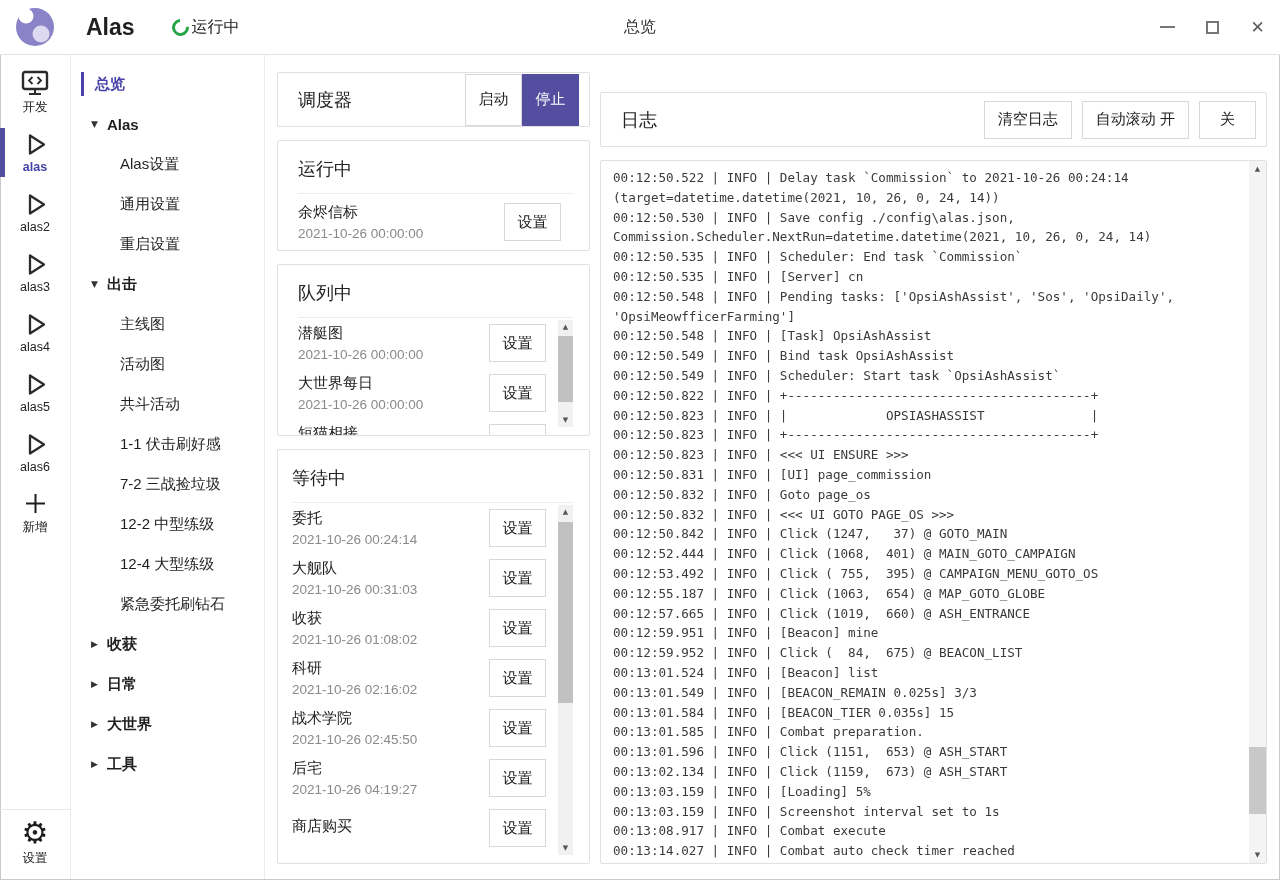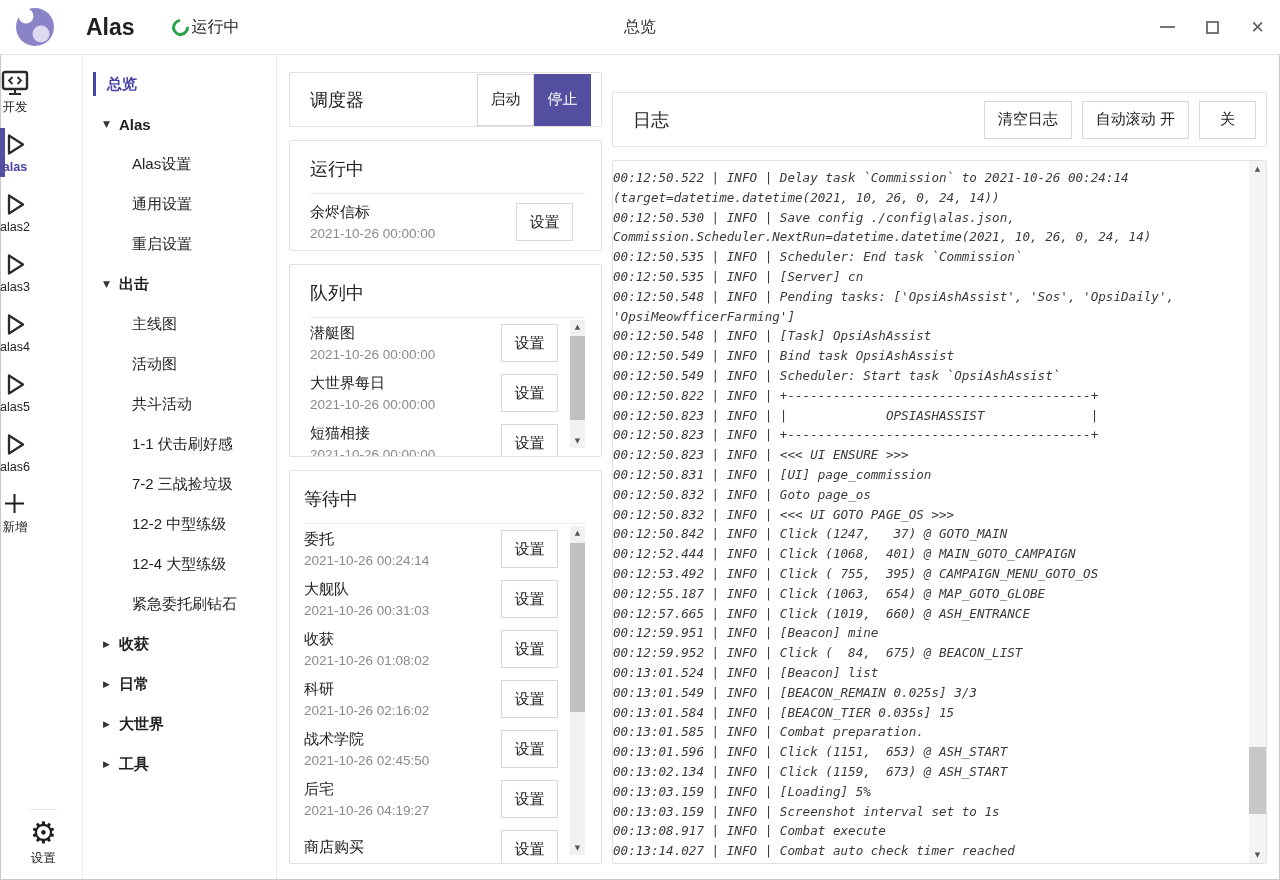--- a/index.html
+++ b/index.html
@@ -23,21 +23,21 @@
   .status-label{font-size:16px;color:#222;}
   .window-title{position:absolute;left:0;right:0;text-align:center;font-size:16px;color:#333;pointer-events:none;}
   .win-controls{margin-left:auto;display:flex;height:100%;}
   .win-btn{width:45px;height:100%;display:flex;align-items:center;justify-content:center;cursor:pointer;color:#6e6e6e;}
   .ico-min{width:15px;height:2px;background:#767676;display:block;}
   .ico-max{width:13px;height:13px;border:2px solid #767676;display:block;}
   .ico-close{font-size:17px;color:#5f5f5f;line-height:1;}
   
   .layout{display:flex;height:824px;}
   
-  .rail{width:83px;border-right:1px solid #ececec;display:flex;flex-direction:row;align-items:stretch;padding-top:8px;}
+  .rail{width:71px;border-right:1px solid #ececec;display:flex;flex-direction:column;align-items:stretch;padding-top:8px;}
   .rail-item{height:59px;display:flex;flex-direction:column;align-items:center;justify-content:center;position:relative;cursor:pointer;margin-bottom:1px;}
   .rail-item::before{content:"";position:absolute;left:0;top:5px;bottom:5px;width:5px;background:var(--accent);display:none;}
   .rail-item.active::before{display:block;}
   .rail-label{font-size:12.5px;color:#222;margin-top:2px;}
   .rail-item.active .rail-label{color:var(--accent-text);font-weight:700;}
   .rail-item .ico{display:none;}
   .rail-item.code-monitor-icon .ico-code{display:block;}
   .rail-item.play-icon .ico-play{display:block;}
   .rail-item.plus-icon .ico-plus{display:block;}
   .rail-bottom{margin-top:auto;border-top:1px solid #e6e6e6;padding:8px 0 12px;display:flex;flex-direction:column;align-items:center;cursor:pointer;}
@@ -61,38 +61,38 @@
   
   .head-panel{height:55px;display:flex;align-items:center;padding:0 10px 0 20px;margin-bottom:13px;flex:0 0 auto;}
   .head-title{font-size:18px;color:#222;flex:1;}
   .btn{height:52px;min-width:57px;display:inline-flex;align-items:center;justify-content:center;font-size:15px;background:#fff;border:1px solid #d8d8d8;color:#222;cursor:pointer;padding:0 10px;}
   .btn.primary{background:var(--accent);border-color:var(--accent);color:#fff;}
   .btn-log{height:38px;margin-left:10px;padding:0 13px;}
   
   .card{padding:13px 16px 0 20px;margin-bottom:13px;overflow:hidden;display:flex;flex-direction:column;}
   .card-title{font-size:18px;color:#222;padding:3px 0 12px;border-bottom:1px solid #ececec;flex:0 0 auto;}
   .card-running .task-row{height:56px;}
-  .card-pending{height:193px;}
+  .card-pending{height:172px;}
   .card-waiting{flex:1;min-height:0;margin-bottom:0;padding-left:14px;}
   .list-wrap{display:flex;flex:1;min-height:0;overflow:hidden;}
   .rows{flex:1;min-width:0;padding-right:12px;}
   .task-row{height:50px;display:flex;align-items:center;gap:13px;}
   .task-info{flex:1;min-width:0;}
   .task-name{font-size:15px;color:#222;margin-bottom:4px;}
   .task-time{font-size:13.5px;color:#8a8a8a;}
   .btn.setting{height:38px;width:57px;flex:0 0 auto;padding:0;}
   
   .fscroll{width:15px;flex:0 0 15px;background:#f1f1f1;display:flex;flex-direction:column;margin:2px 0 8px;}
   .fscroll .arr{height:14px;display:flex;align-items:center;justify-content:center;font-size:7px;color:#555;cursor:pointer;font-family:"DejaVu Sans",sans-serif;}
   .fscroll .track{flex:1;position:relative;}
   .fscroll .thumb{position:absolute;left:0;right:0;background:#c1c1c1;cursor:pointer;}
   .card-pending .thumb{top:2%;height:84%;}
   .card-waiting .thumb{top:1%;height:56%;}
   
-  .log-box{flex:1;min-height:0;display:flex;overflow:hidden;padding:5px 0 5px 0;font-style:italic;}
+  .log-box{flex:1;min-height:0;display:flex;overflow:hidden;padding:5px 0 5px 12px;}
   .log-pre{flex:1;min-width:0;margin:0;padding:2px 4px 0 0;overflow:hidden;
     font-family:"DejaVu Sans Mono",monospace;font-size:12.6px;line-height:19.8px;color:#3a3a3a;}
   .log-line{white-space:pre-wrap;word-break:break-all;}
   .log-scroll{width:17px;flex:0 0 17px;background:#f4f4f4;display:flex;flex-direction:column;margin:-5px 0;}
   .log-scroll .arr{height:16px;display:flex;align-items:center;justify-content:center;font-size:7px;color:#555;cursor:pointer;font-family:"DejaVu Sans",sans-serif;}
   .log-scroll .track{flex:1;position:relative;}
   .log-scroll .thumb{position:absolute;left:0;right:0;top:85%;height:10%;background:#c8c8c8;cursor:pointer;}
   svg{display:block;}
 </style>
 </head>

